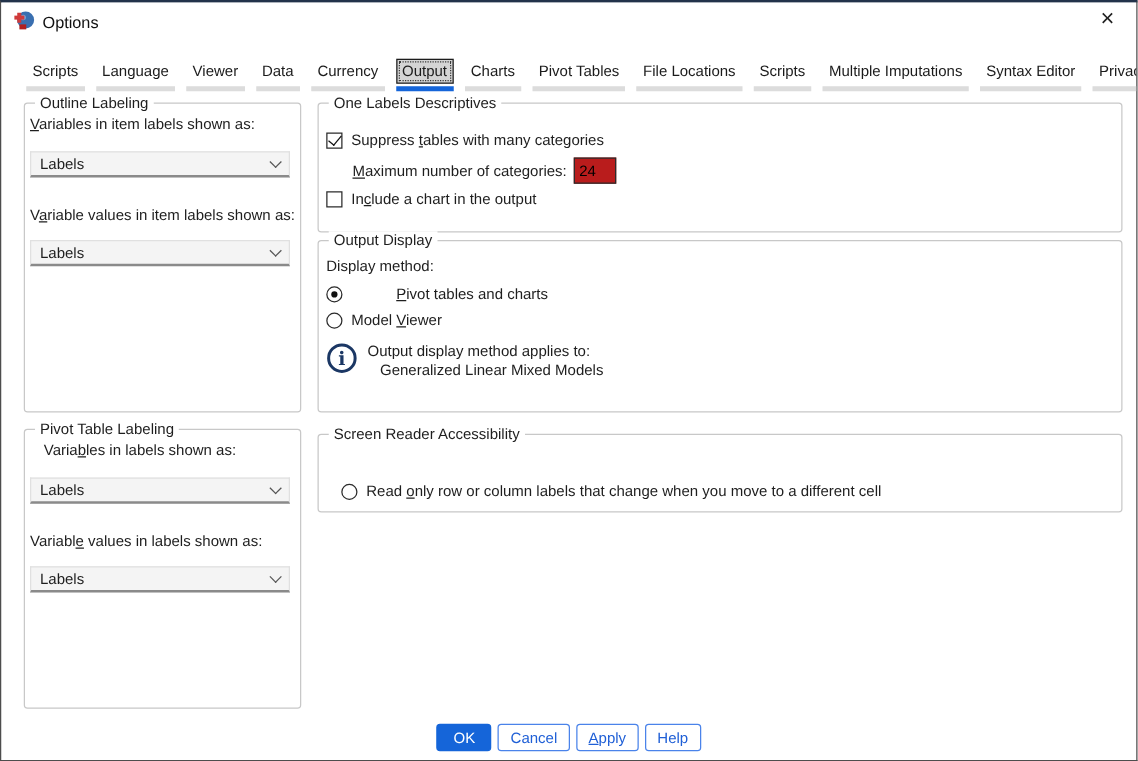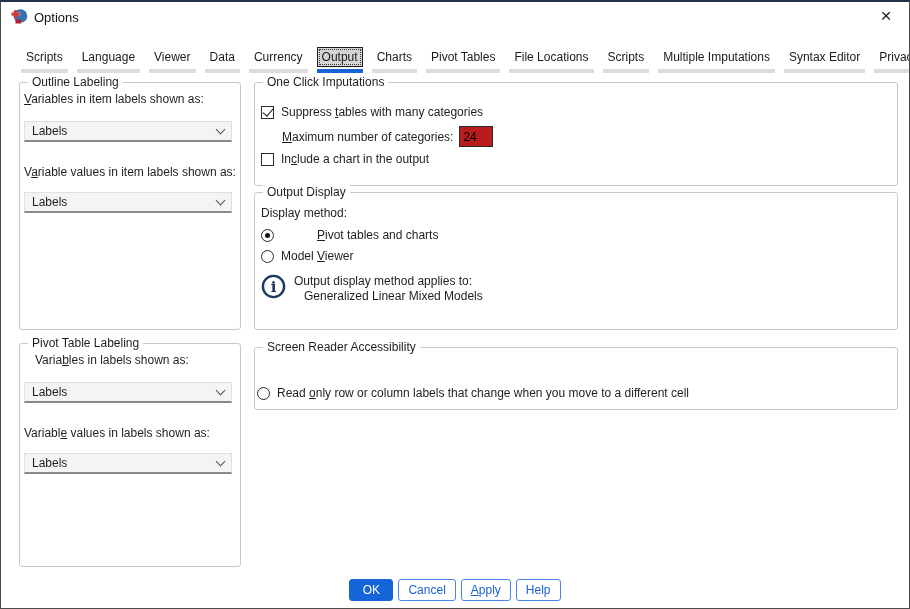--- a/index.html
+++ b/index.html
@@ -171,21 +171,21 @@
   <div class="row" style="top:82px; left:4px;">
     <span><span>Variabl</span><span class="mn">e</span><span> values in labels shown as:</span></span>
   </div>
   <div class="combo" style="top:109px;">
     <span class="combo-value">Labels</span>
     <span class="chevron"></span>
   </div>
 </div>
 
 <div class="group" id="grp-oneclick">
-  <span class="group-title">One Click Imputations</span>
+  <span class="group-title">One Labels Descriptives</span>
   <div class="row" style="top:22px; left:6px;">
     <span class="checkbox checked"></span>
     <span><span>Suppress </span><span class="mn">t</span><span>ables with many categories</span></span>
   </div>
   <div class="row" style="top:43px; left:27px;">
     <span><span></span><span class="mn">M</span><span>aximum number of categories:</span></span>
     <input class="textfield" value="24" style="">
   </div>
   <div class="row" style="top:69px; left:6px;">
     <span class="checkbox"></span>
@@ -215,21 +215,21 @@
     </span>
     <span class="info-text">
       <span>Output display method applies to:</span><br>
       <span class="info-line2">Generalized Linear Mixed Models</span>
     </span>
   </div>
 </div>
 
 <div class="group" id="grp-screen">
   <span class="group-title">Screen Reader Accessibility</span>
-  <div class="row" style="top:38px; left:2px;text-align:center;">
+  <div class="row" style="top:38px; left:18px;text-align:center;">
     <span class="radio"></span>
     <span><span>Read </span><span class="mn">o</span><span>nly row or column labels that change when you move to a different cell</span></span>
   </div>
 </div>
 
 <div class="buttons">
   <button class="btn primary">OK</button>
   <button class="btn">Cancel</button>
   <button class="btn"><span></span><span class="mn">A</span><span>pply</span></button>
   <button class="btn">Help</button>

